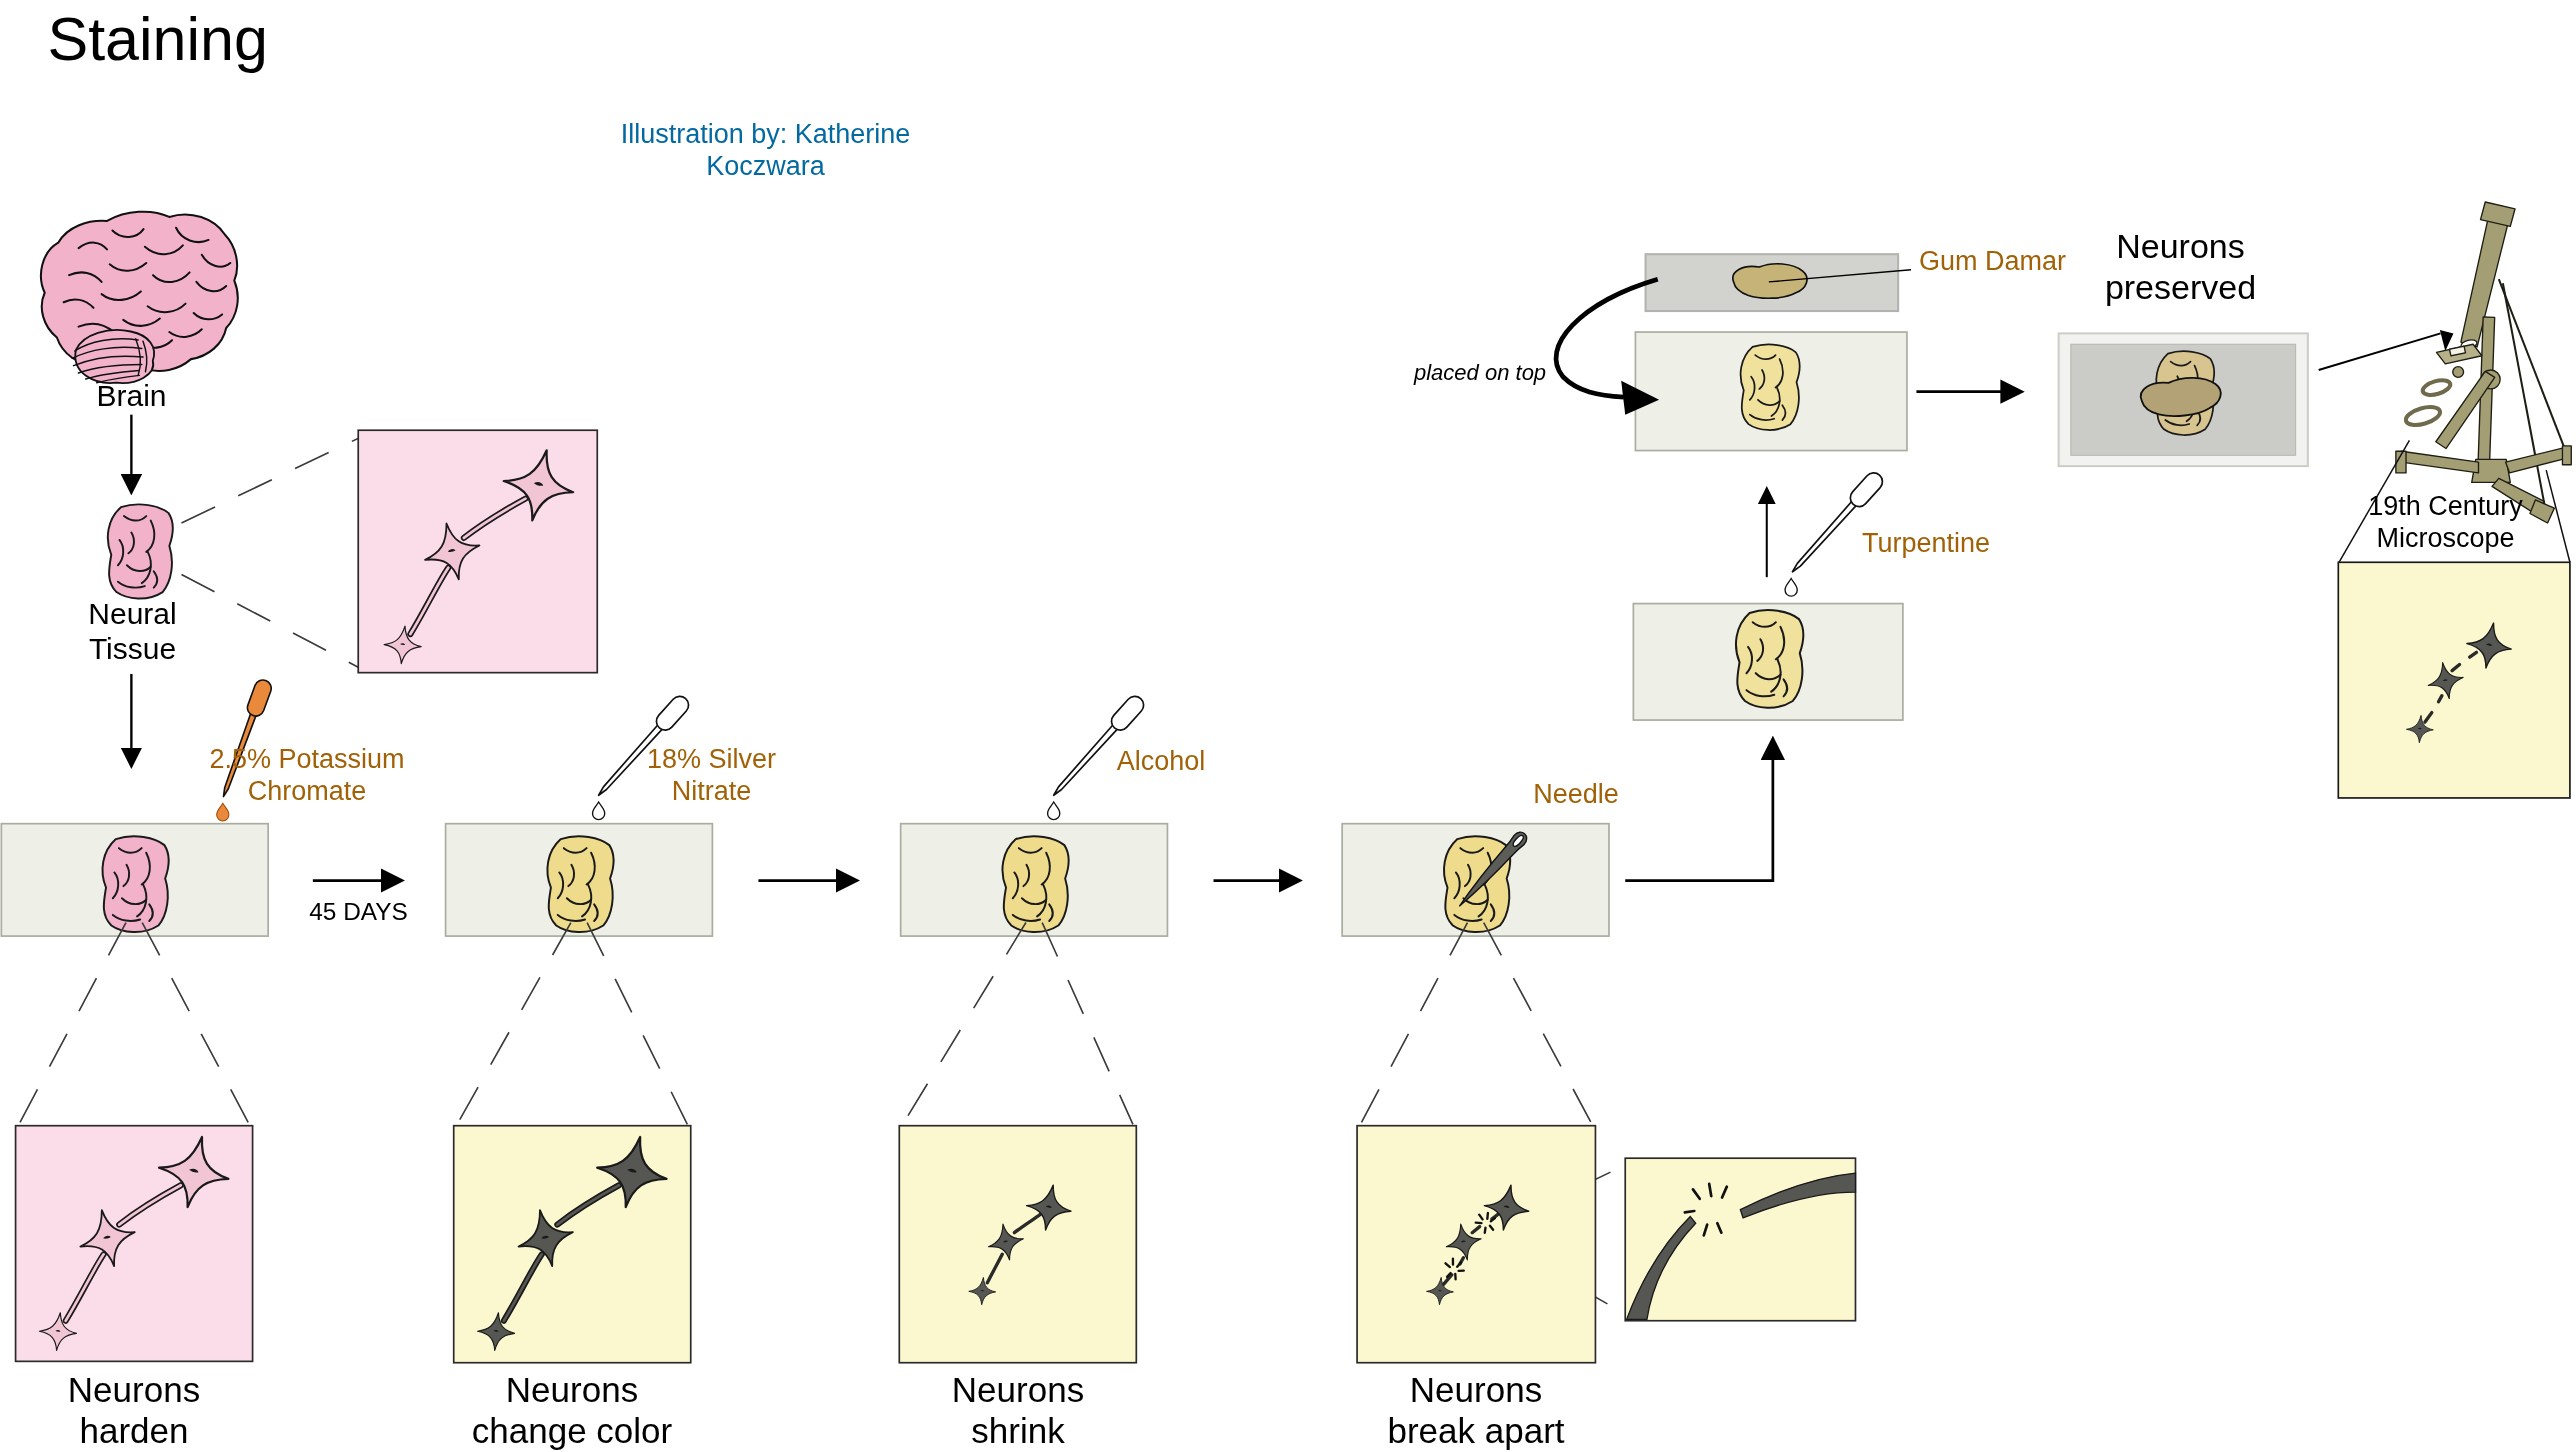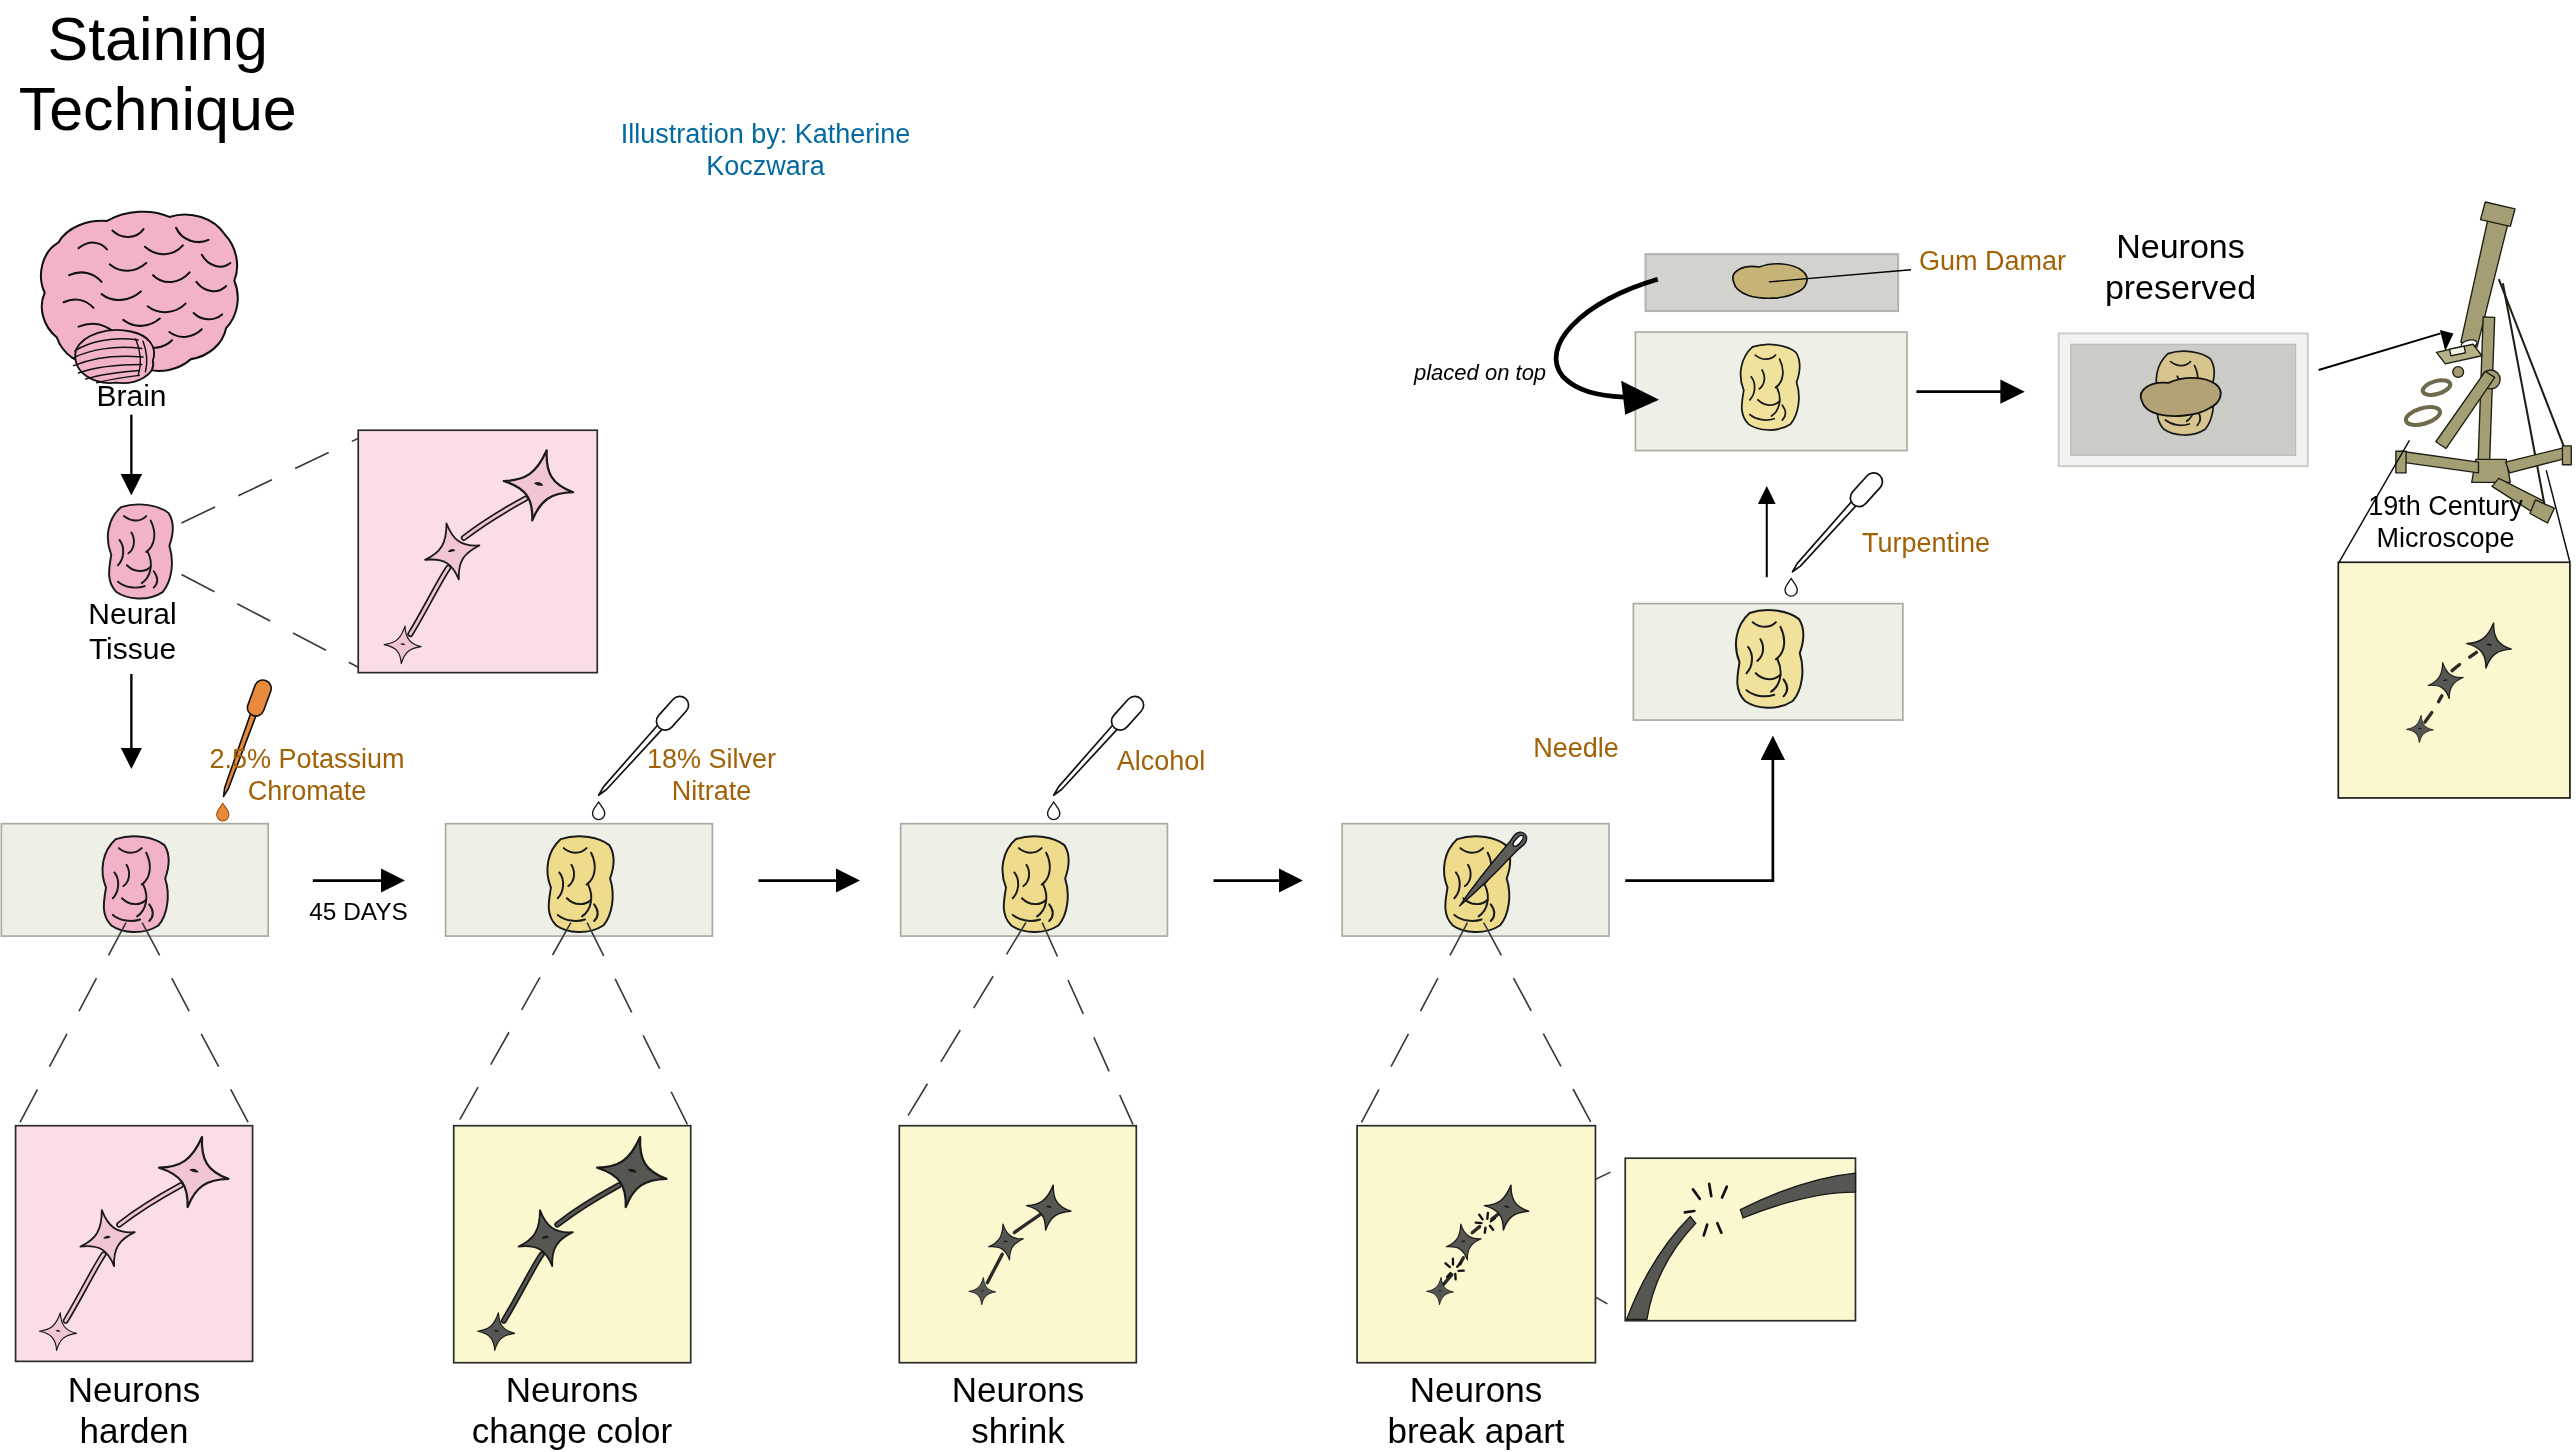--- a/index.html
+++ b/index.html
@@ -292,21 +292,20 @@
       <line x1="2550" y1="1752" x2="2543" y2="1768"></line>
         <line x1="2488" y1="1790" x2="2502" y2="1788"></line>
       <line x1="2516" y1="1824" x2="2521" y2="1808"></line>
         <line x1="2542" y1="1820" x2="2536" y2="1806"></line>
     </g>
   </g>
 </svg>
 
 <div class="lbl" style="left:12.2px;top:4.1px;width:291px;font-size:61px;line-height:1.15;">
   <div>Staining</div>
-  <div>Technique</div>
 </div>
 
 <div class="lbl" style="left:596px;top:119px;width:339px;font-size:27px;color:#0369a1;">Illustration by: Katherine Koczwara</div>
 
 <div class="lbl" style="left:64px;top:378px;width:135px;font-size:30px;">Brain</div>
 
 <div class="lbl" style="left:63px;top:596px;width:139px;font-size:30px;">
   <div>Neural</div>
   <div>Tissue</div>
 </div>
@@ -318,21 +317,21 @@
 
 <div class="lbl" style="left:301px;top:898px;width:115px;font-size:24.4px;">45 DAYS</div>
 
 <div class="lbl gray" style="left:630px;top:744px;width:163px;font-size:27px;">
   <div>18% Silver</div>
   <div>Nitrate</div>
 </div>
 
 <div class="lbl gray" style="left:1090px;top:746px;width:142px;font-size:27px;">Alcohol</div>
 
-<div class="lbl gray" style="left:1522px;top:733px;width:108px;font-size:27px;">Needle</div>
+<div class="lbl gray" style="left:1522px;top:779px;width:108px;font-size:27px;">Needle</div>
 
 <div class="lbl gray left" style="left:1919px;top:246px;width:190px;font-size:27px;">Gum Damar</div>
 
 <div class="lbl left" style="left:1414px;top:360px;width:149px;font-size:22px;font-style:italic;">placed on top</div>
 
 <div class="lbl gray left" style="left:1862px;top:528px;width:190px;font-size:27px;">Turpentine</div>
 
 <div class="lbl" style="left:2079px;top:226px;width:203px;font-size:34px;line-height:1.22;">
   <div>Neurons</div>
   <div>preserved</div>

